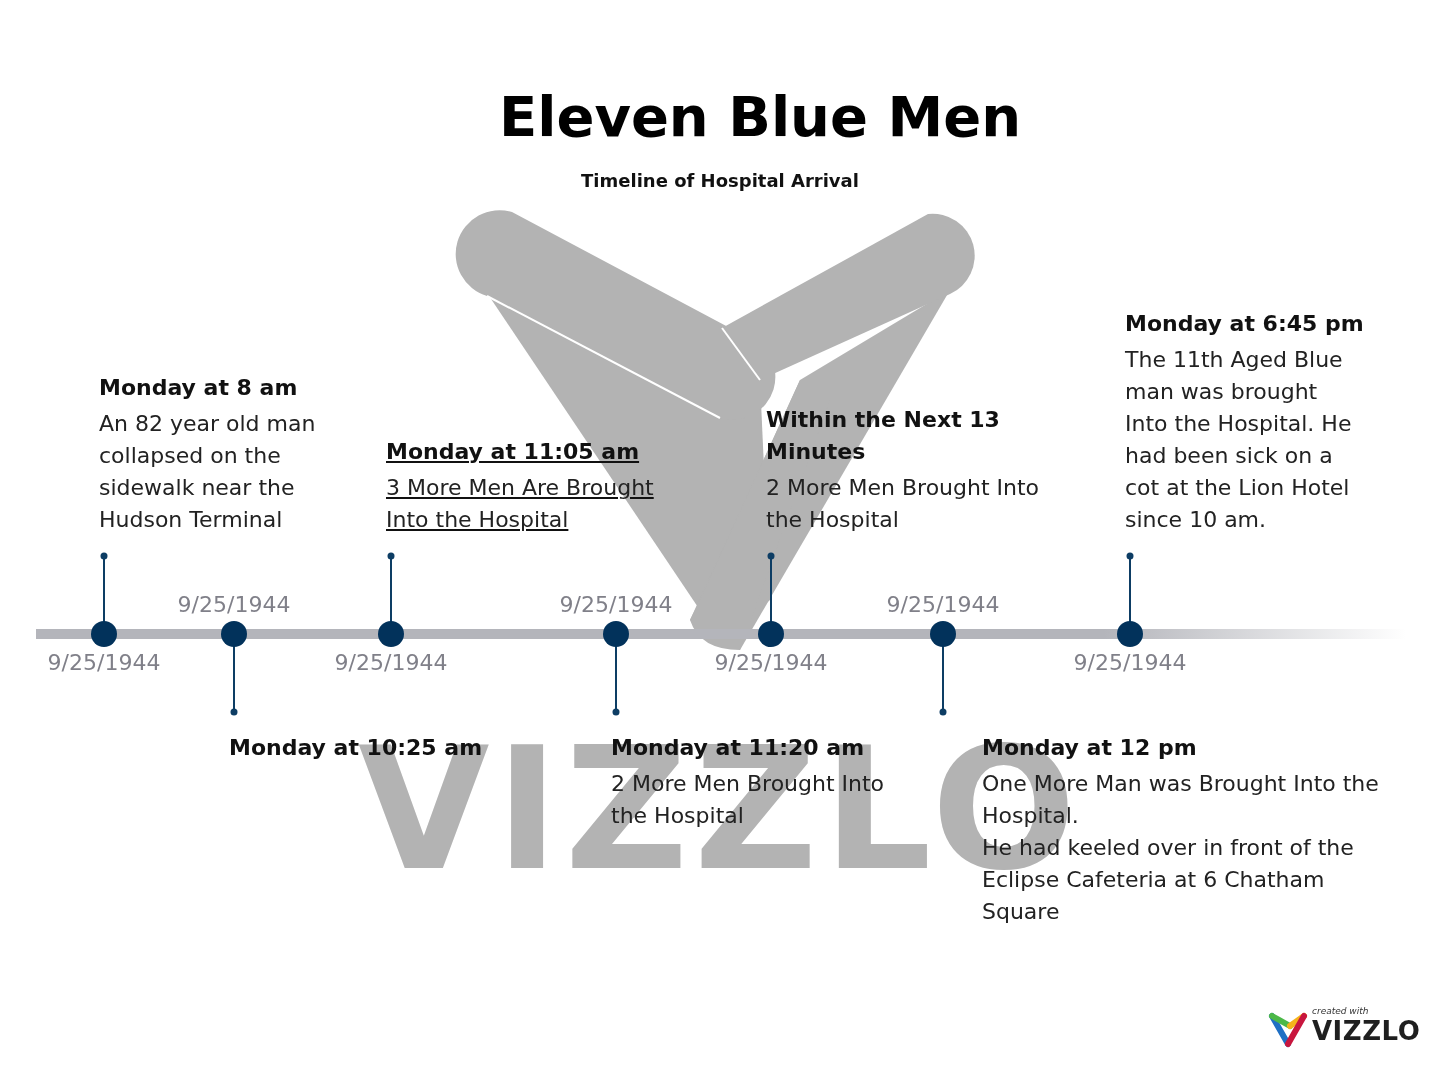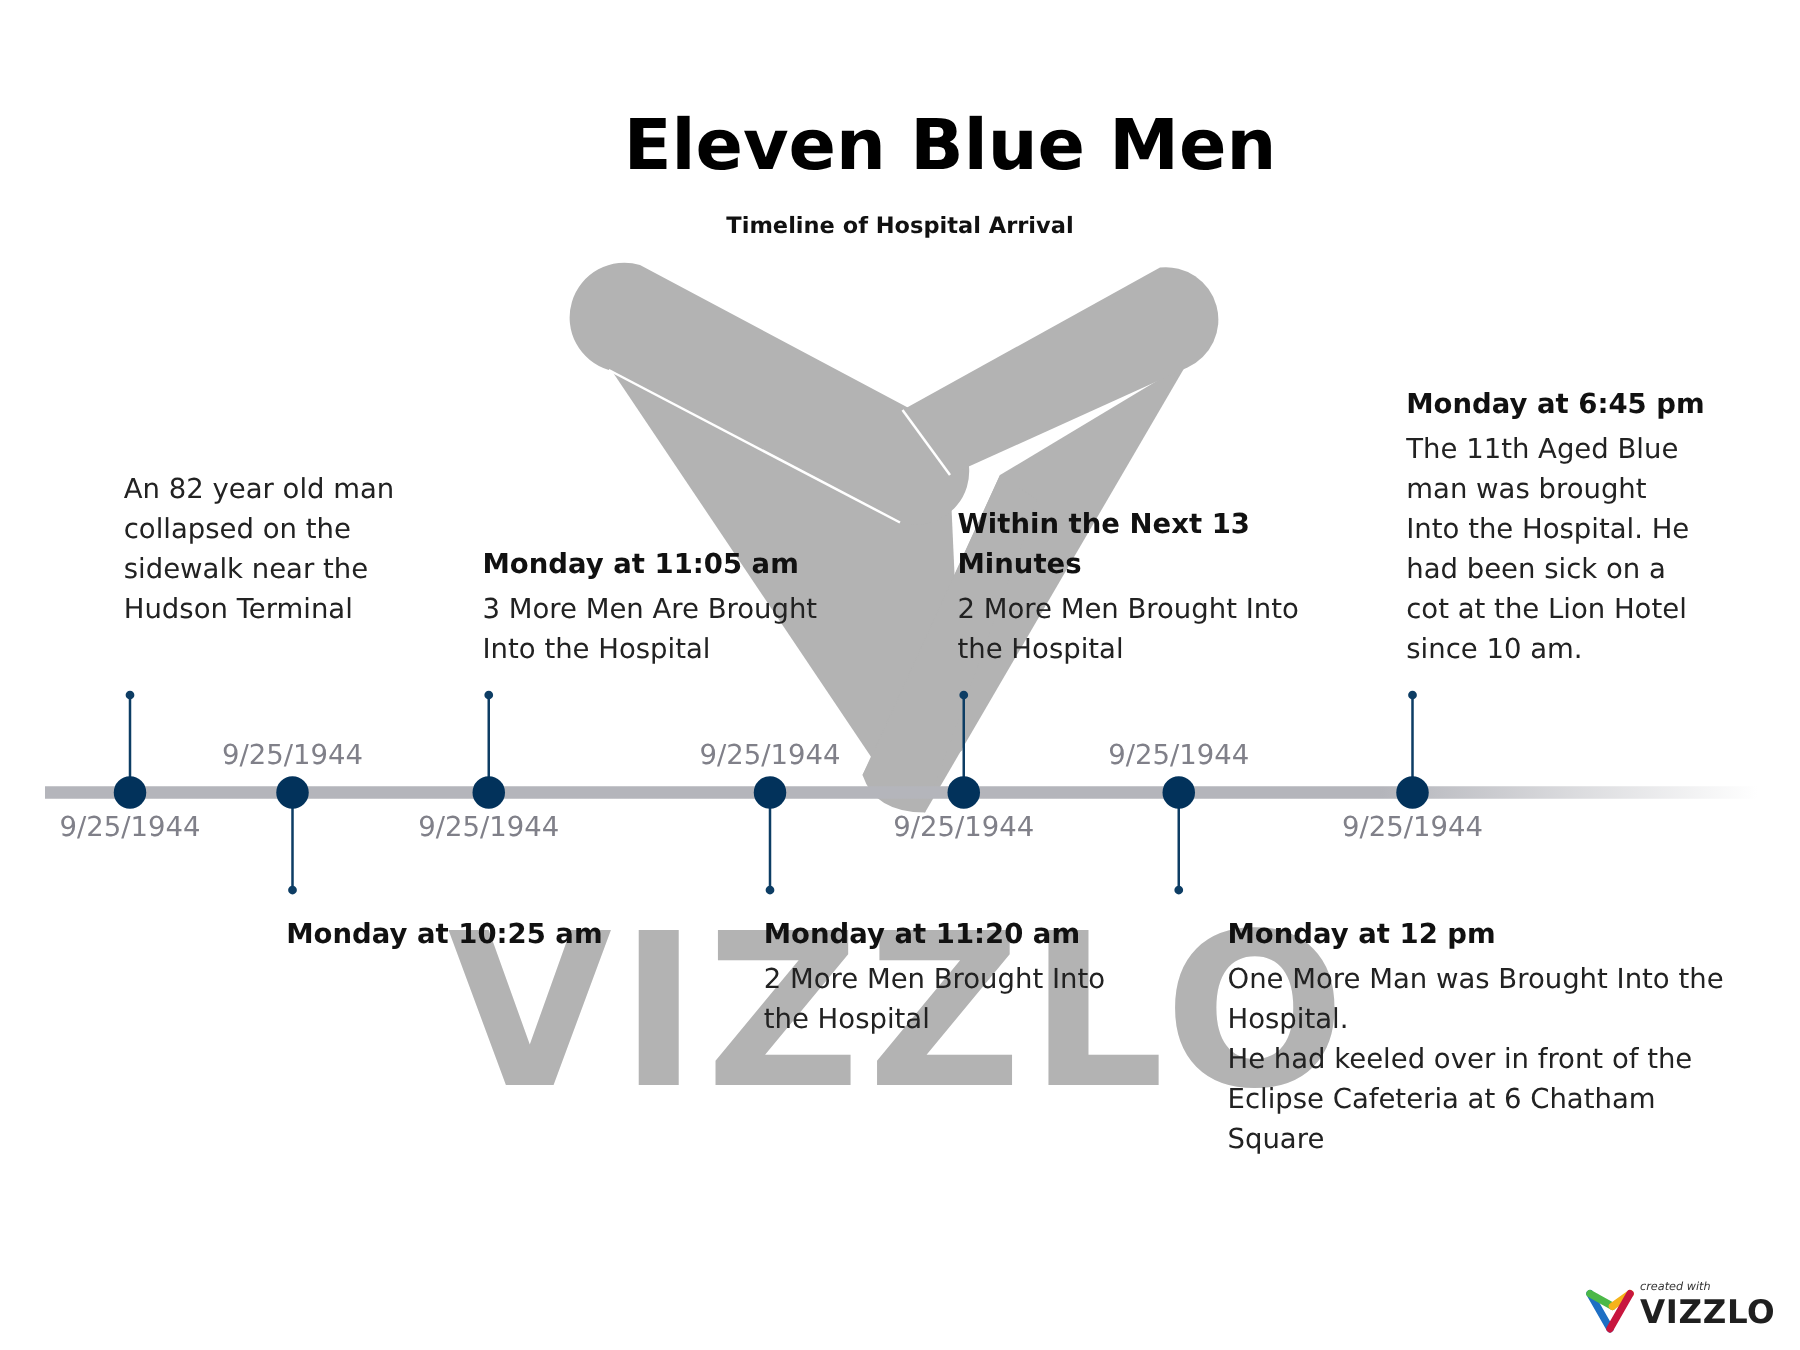--- a/index.html
+++ b/index.html
@@ -12,21 +12,21 @@
   .watermark { left:0; top:0; }
   .axis { left:36px; top:629px; width:1370px; height:10px;
           background:linear-gradient(to right, #b4b5bb 0%, #b4b5bb 78%, rgba(180,181,187,0) 100%); }
   .dot { width:26px; height:26px; border-radius:50%; background:#02325b; transform:translate(-50%,-50%); }
   .stem { width:2px; background:#0d3d64; transform:translateX(-50%); }
   .stemend { width:7px; height:7px; border-radius:50%; background:#0d3d64; transform:translate(-50%,-50%); }
   .date { font-size:22px; color:#808089; transform:translateX(-50%); white-space:nowrap; }
   .evt { width:300px; }
   .evt-title { font-size:22px; font-weight:bold; line-height:32px; color:#111; }
   .evt-desc { font-size:22px; line-height:32px; color:#222; white-space:pre-line; margin-top:4px; }
-  .brand { right:22px; top:1004px; width:150px; height:50px;margin-top:19px; }
+  .brand { right:22px; top:1004px; width:150px; height:50px; }
   .brand-small { position:absolute; left:44px; top:2px; font-size:9px; font-style:italic; color:#333; }
   .brand-big { position:absolute; left:44px; top:12px; font-size:26px; font-weight:bold; color:#1f1f1f; letter-spacing:0.5px; }
 </style>
 </head>
 <body>
 
 <svg class="abs watermark" width="1440" height="1080" viewBox="0 0 1440 1080">
   <g fill="#b3b3b3">
 
     <polygon points="485,290 760,380 770,600 720,640"></polygon>
@@ -46,39 +46,40 @@
 <div class="abs title">Eleven Blue Men</div>
 <div class="abs subtitle">Timeline of Hospital Arrival</div>
 
 <div class="abs axis"></div>
 
 <div class="abs stem" style="left:104px; top:556px; height:78px;"></div>
 <div class="abs stemend" style="left:104px; top:556px;"></div>
 <div class="abs dot" style="left:104px; top:634px;"></div>
 <div class="abs date" style="left:104px; top:650px;">9/25/1944</div>
 <div class="abs evt" style="left:99px; top:372px;">
+  <div class="evt-title">Monday at 8 am</div>
   <div class="evt-desc">An 82 year old man
 collapsed on the
 sidewalk near the
 Hudson Terminal</div>
 </div>
 
 <div class="abs stem" style="left:234px; top:634px; height:78px;"></div>
 <div class="abs stemend" style="left:234px; top:712px;"></div>
 <div class="abs dot" style="left:234px; top:634px;"></div>
 <div class="abs date" style="left:234px; top:592px;">9/25/1944</div>
 <div class="abs evt" style="left:229px; top:732px; width:340px;">
   <div class="evt-title">Monday at 10:25 am</div>
 </div>
 
 <div class="abs stem" style="left:391px; top:556px; height:78px;"></div>
 <div class="abs stemend" style="left:391px; top:556px;"></div>
 <div class="abs dot" style="left:391px; top:634px;"></div>
 <div class="abs date" style="left:391px; top:650px;">9/25/1944</div>
-<div class="abs evt" style="left:386px; top:436px; width:320px;">
+<div class="abs evt" style="left:386px; top:436px; width:320px;text-decoration:underline;">
   <div class="evt-title">Monday at 11:05 am</div>
   <div class="evt-desc">3 More Men Are Brought
 Into the Hospital</div>
 </div>
 
 <div class="abs stem" style="left:616px; top:634px; height:78px;"></div>
 <div class="abs stemend" style="left:616px; top:712px;"></div>
 <div class="abs dot" style="left:616px; top:634px;"></div>
 <div class="abs date" style="left:616px; top:592px;">9/25/1944</div>
 <div class="abs evt" style="left:611px; top:732px; width:310px;">

